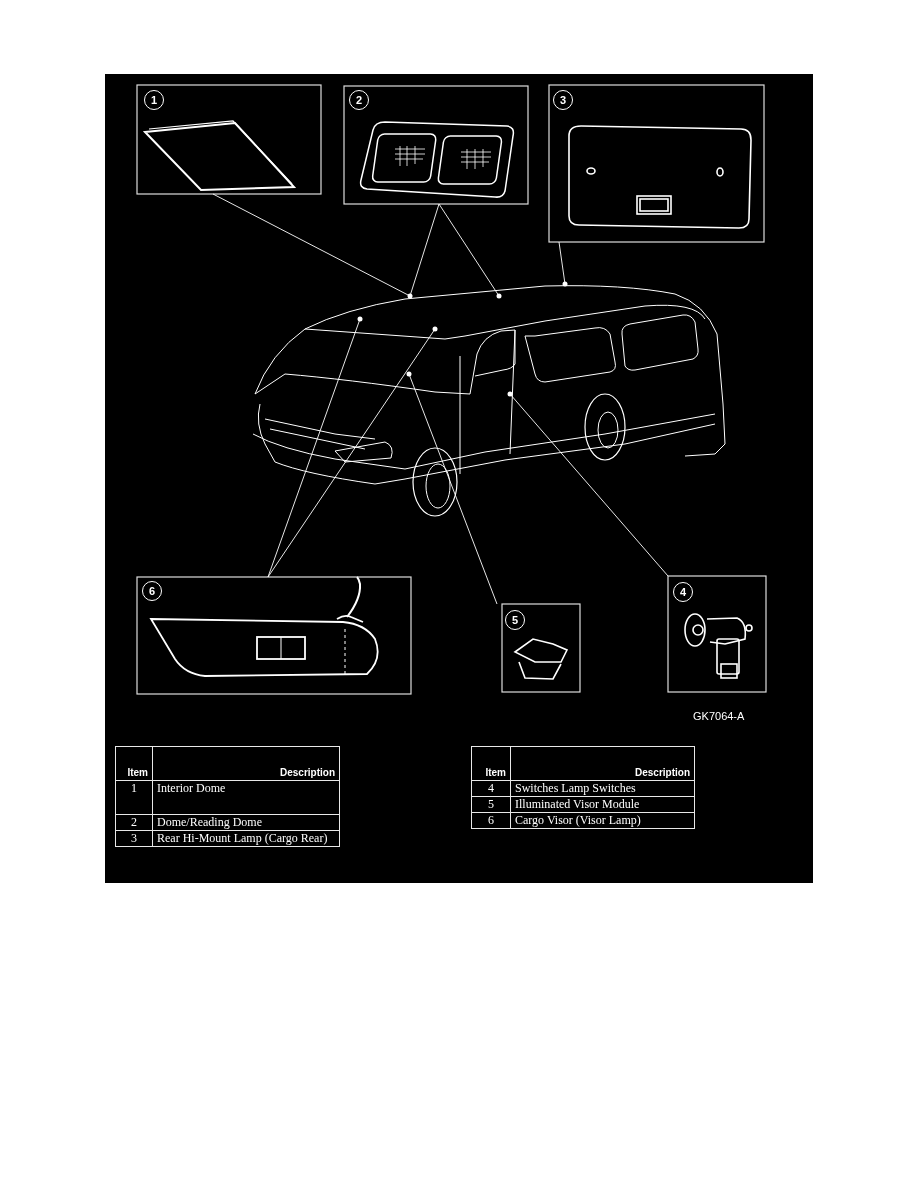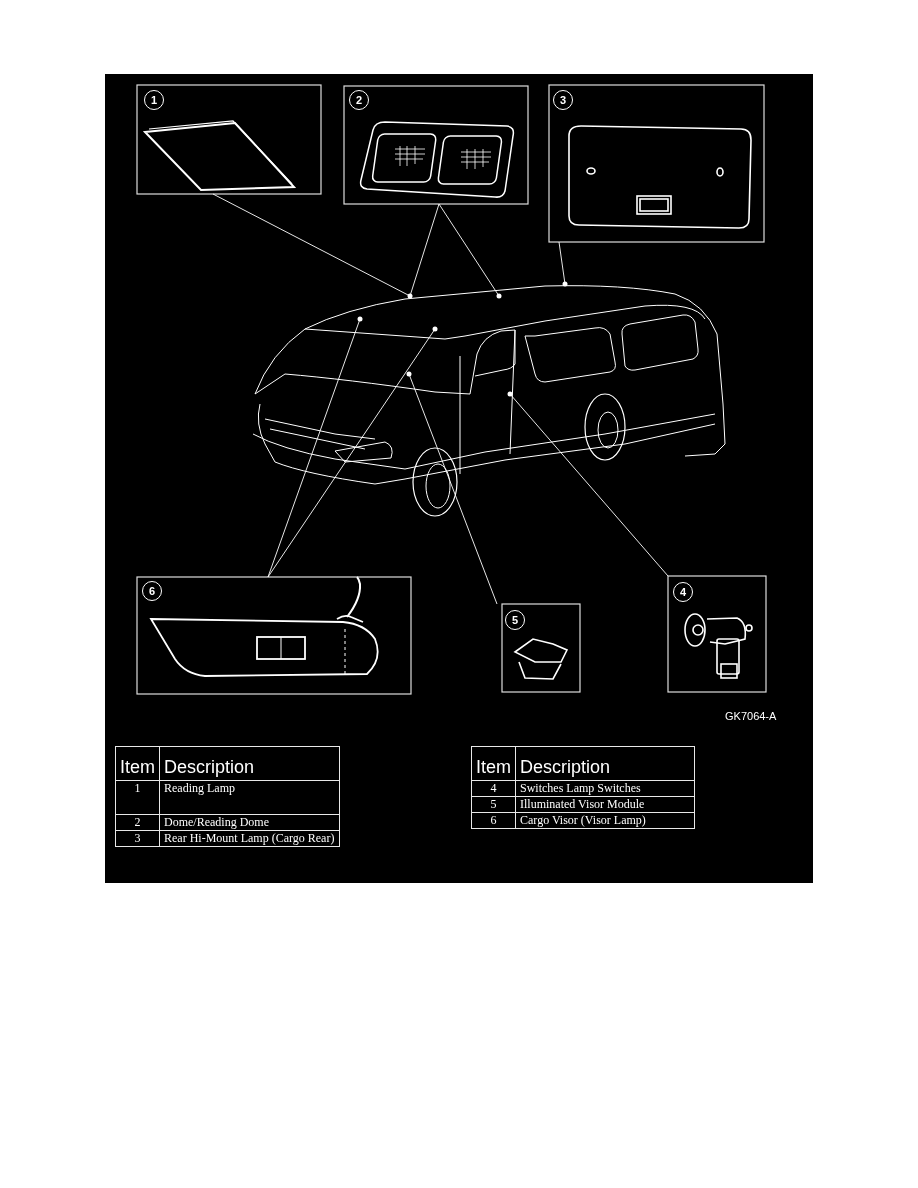--- a/index.html
+++ b/index.html
@@ -1,26 +1,26 @@
 <!DOCTYPE html>
 <html><head>
 <meta charset="utf-8">
 <style>
   html,body{margin:0;padding:0;background:#fff;}
   body{width:918px;height:1188px;position:relative;overflow:hidden;font-family:"Liberation Sans",sans-serif;}
   #panel{position:absolute;left:105px;top:74px;width:708px;height:809px;background:#000;}
   svg.art{position:absolute;left:0;top:0;}
   .tbl{position:absolute;border-collapse:collapse;color:#fff;background:#000;}
   .tbl td,.tbl th{border:1px solid #e8e8e8;padding:1px 4px;vertical-align:top;}
-  .tbl th{font-family:"Liberation Sans",sans-serif;font-weight:normal;font-size:18px;text-align:left;vertical-align:bottom;height:30px;padding-bottom:2px;}
+  .tbl th{font-family:"Liberation Sans",sans-serif;font-weight:bold;font-size:10px;text-align:right;vertical-align:bottom;height:30px;padding-bottom:2px;}
   .tbl td{font-family:"Liberation Serif",serif;font-size:12px;line-height:13px;}
   .tbl td.num{text-align:center;}
   #t1{left:10px;top:672px;width:225px;}
   #t2{left:366px;top:672px;width:224px;}
-  #figid{position:absolute;left:620px;top:636px;color:#fff;font-size:11px;font-family:"Liberation Sans",sans-serif;}
+  #figid{position:absolute;left:588px;top:636px;color:#fff;font-size:11px;font-family:"Liberation Sans",sans-serif;}
   .callout{position:absolute;width:18px;height:18px;border:1px solid #fff;border-radius:50%;color:#fff;font-size:11px;font-weight:bold;text-align:center;line-height:18px;font-family:"Liberation Sans",sans-serif;}
 </style>
 </head>
 <body>
 
 <div id="panel">
   <svg class="art" width="708" height="809" viewBox="0 0 708 809" fill="none" stroke="#fff" stroke-width="1.2">
 
     <rect x="32" y="11" width="184" height="109" stroke="#ddd"></rect>
     <rect x="239" y="12" width="184" height="118" stroke="#ddd"></rect>
@@ -125,21 +125,21 @@
   <div id="figid">GK7064-A</div>
 
   <table class="tbl" id="t1">
     <tbody>
         <tr>
       <th style="width:28px">Item</th>
       <th>Description</th>
     </tr>
     <tr style="height:34px">
       <td class="num">1</td>
-      <td>Reading Lamp</td>
+      <td>Interior Dome</td>
     </tr>
     <tr>
       <td class="num">2</td>
       <td>Dome/Reading Dome</td>
     </tr>
     <tr>
       <td class="num">3</td>
       <td>Rear Hi-Mount Lamp (Cargo Rear)</td>
     </tr>
   </tbody>

